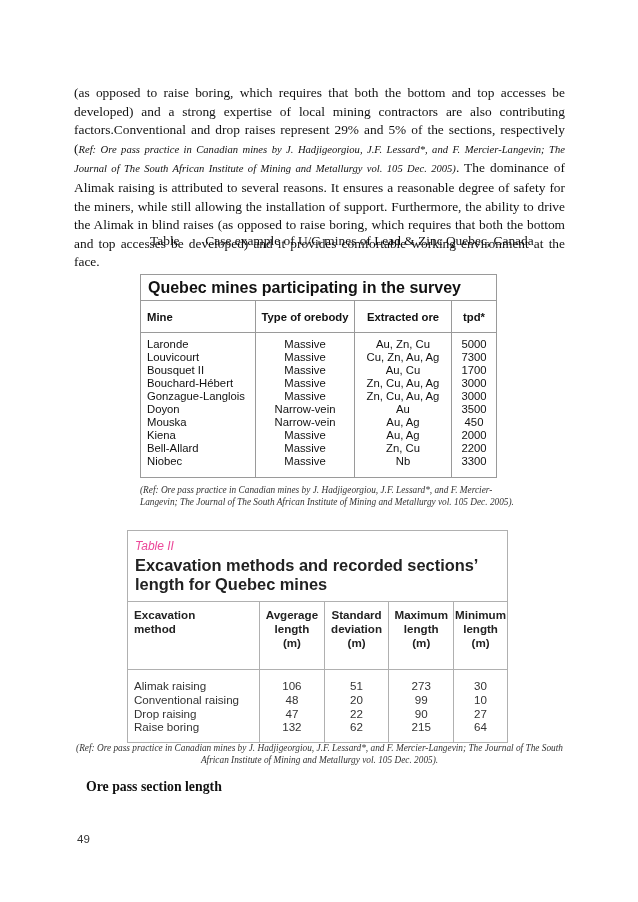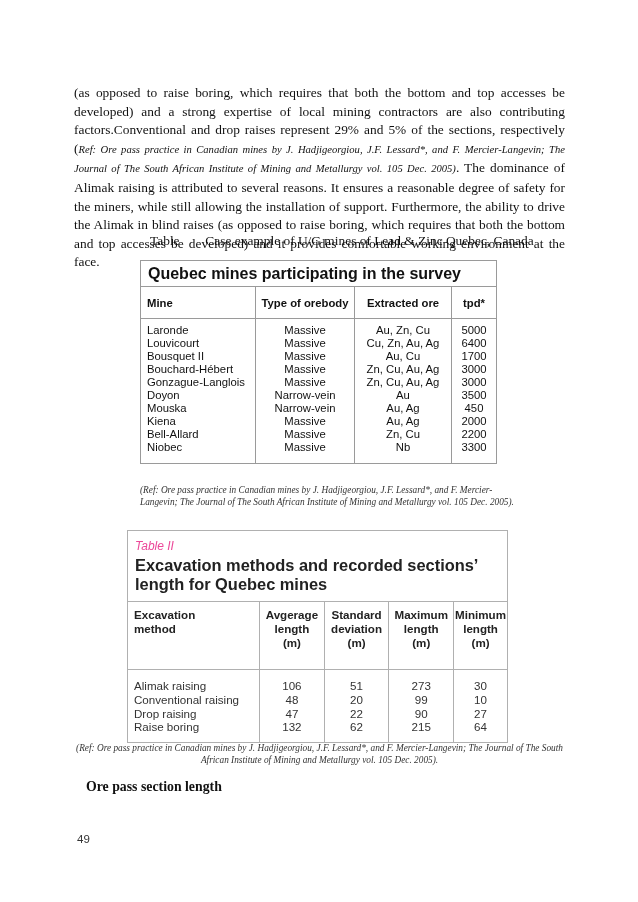--- a/index.html
+++ b/index.html
@@ -13,21 +13,21 @@
   }
   .para .ref { font-style: italic; font-size: 10.6px; }
 
   .caption {
     position: absolute; left: 150px; top: 233px; font-size: 13.4px;
   }
   .caption .lbl { display: inline-block; width: 52px; }
 
   
   .t1 {
-    position: absolute; left: 140px; top: 260px; width: 357px;
+    position: absolute; left: 140px; top: 274px; width: 357px;
     border: 1px solid #9a9a9a; box-sizing: border-box;
   }
   .t1 .title { height: 25px; line-height: 25px; padding-left: 7px; font-size: 16px; font-weight: bold; border-bottom: 1px solid #9a9a9a; }
   .t1 table { border-collapse: collapse; width: 100%; font-size: 11.3px; }
   .t1 th { font-weight: bold; height: 31px; border-bottom: 1px solid #9a9a9a; font-size: 11.3px; }
   .t1 td, .t1 th { border-right: 1px solid #9a9a9a; padding: 0; }
   .t1 td:last-child, .t1 th:last-child { border-right: none; }
   .t1 td { line-height: 13px; vertical-align: top; }
   .t1 tbody tr:first-child td { padding-top: 5px; }
   .t1 tbody tr:last-child td { padding-bottom: 9px; }
@@ -91,21 +91,21 @@
       <tr>
           <td class="c0">Laronde</td>
           <td class="c1">Massive</td>
           <td class="c2">Au, Zn, Cu</td>
           <td class="c3">5000</td>
         </tr>
       <tr>
           <td class="c0">Louvicourt</td>
           <td class="c1">Massive</td>
           <td class="c2">Cu, Zn, Au, Ag</td>
-          <td class="c3">6400</td>
+          <td class="c3">7300</td>
         </tr>
       <tr>
           <td class="c0">Bousquet II</td>
           <td class="c1">Massive</td>
           <td class="c2">Au, Cu</td>
           <td class="c3">1700</td>
         </tr>
       <tr>
           <td class="c0">Bouchard-Hébert</td>
           <td class="c1">Massive</td>

